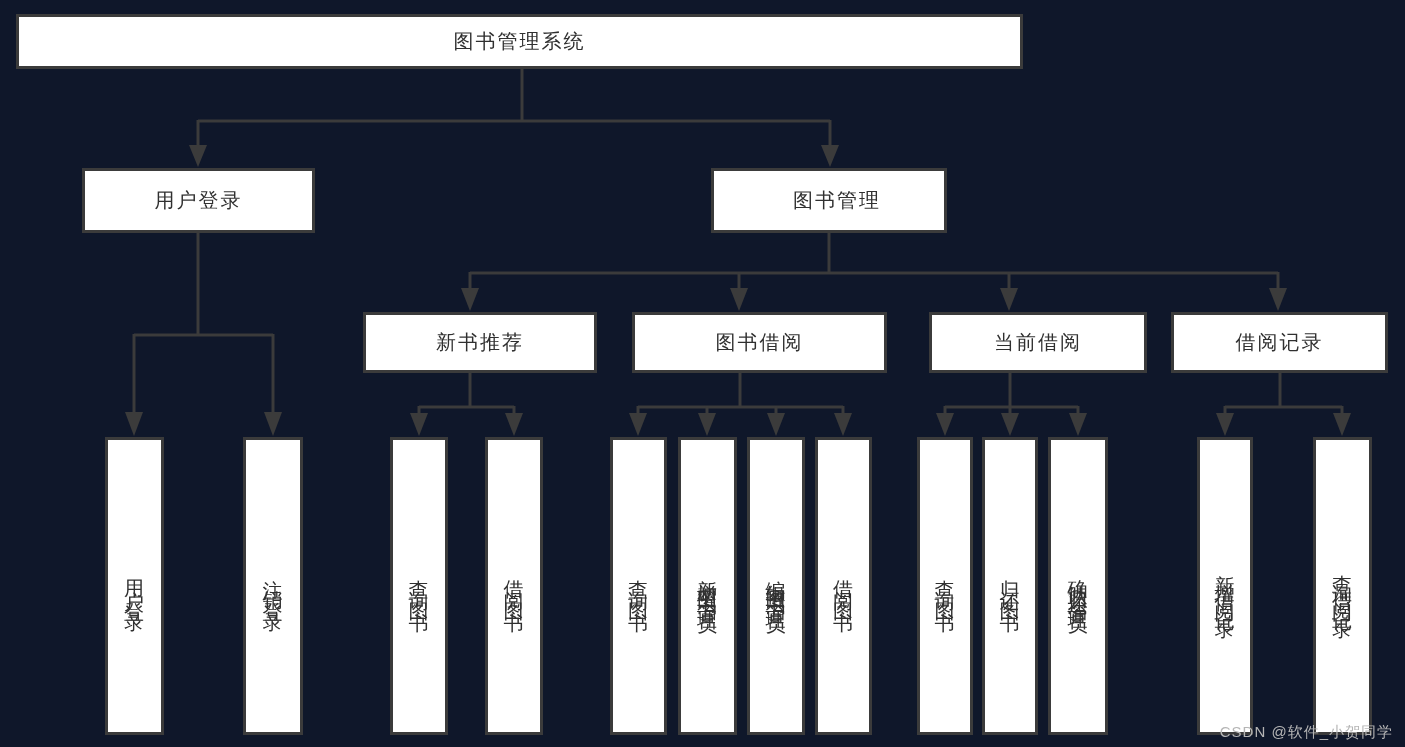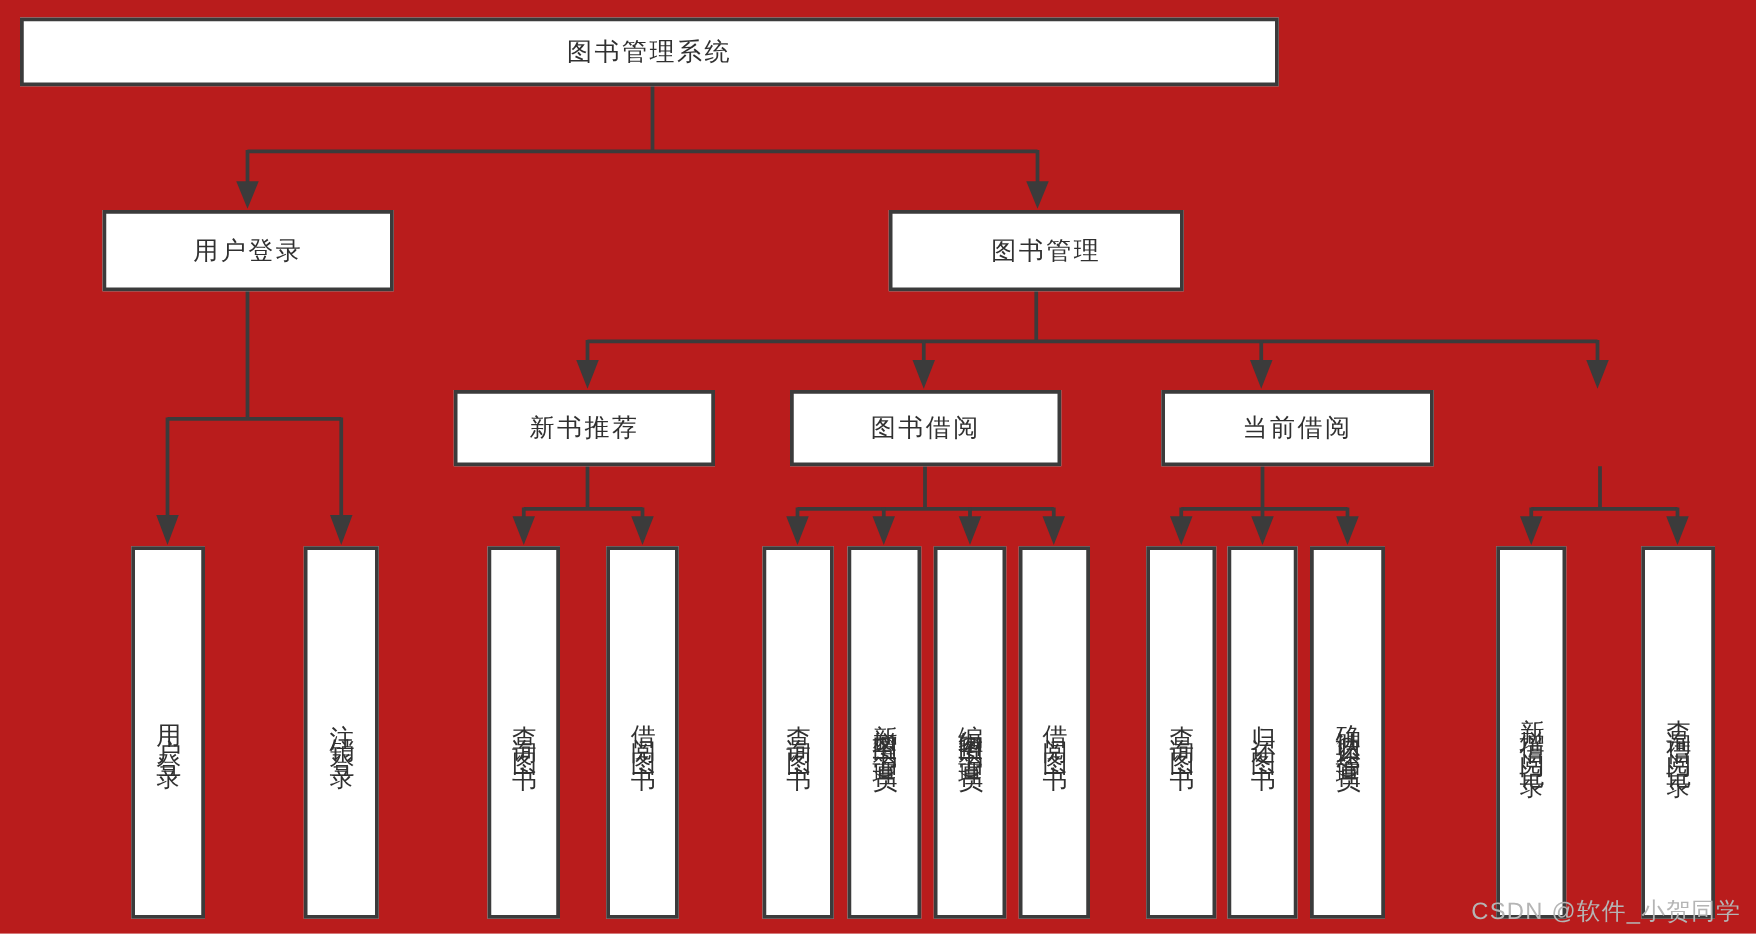--- a/index.html
+++ b/index.html
@@ -1,20 +1,20 @@
 <!DOCTYPE html>
 <html><head>
 <meta charset="utf-8">
 <style>
   html, body { margin: 0; padding: 0; background: #ffffff; }
   .canvas {
     position: relative;
     width: 1405px;
     height: 747px;
-    background: #b91c1c;
+    background: #0f172a;
     font-family: "Liberation Sans", sans-serif;
     overflow: hidden;
   }
   svg.connectors {
     position: absolute;
     left: 0; top: 0;
     width: 1405px; height: 747px;
     pointer-events: none;
   }
   .node {
@@ -39,21 +39,21 @@
     font-size: 20px;
     letter-spacing: 11px;
     line-height: 1;
   }
   .v-node.mid { letter-spacing: 9px; }
   .v-node.tight { letter-spacing: 5px; }
   .watermark {
     position: absolute;
     right: 12px;
     bottom: 5px;
-    font-size: 19px;
+    font-size: 15px;
     color: #b5b5b5;
     letter-spacing: 1px;
     white-space: nowrap;
   }
 </style>
 </head>
 <body>
 
 <div class="canvas">
 
@@ -144,23 +144,24 @@
       <polygon points="1216,413 1234,413 1225,436"></polygon>
       <polygon points="1333,413 1351,413 1342,436"></polygon>
     </g>
   </svg>
 
   <div class="node h-node" style="left:16px; top:14px; width:1007px; height:55px;">图书管理系统</div>
 
   <div class="node h-node" style="left:82px; top:168px; width:233px; height:65px;">用户登录</div>
   <div class="node h-node" style="left:711px; top:168px; width:236px; height:65px;padding-left:16px;">图书管理</div>
 
-  <div class="node h-node" style="left:363px; top:312px; width:209px; height:61px;">新书推荐</div>
-  <div class="node h-node" style="left:632px; top:312px; width:217px; height:61px;">图书借阅</div>
+  <div class="node h-node" style="left:363px; top:312px; width:234px; height:61px;">新书推荐</div>
+  <div class="node h-node" style="left:632px; top:312px; width:255px; height:61px;">图书借阅</div>
   <div class="node h-node" style="left:901px; top:312px; width:218px; height:61px;margin-left:28px;">当前借阅</div>
+  <div class="node h-node" style="left:1171px; top:312px; width:217px; height:61px;">借阅记录</div>
 
   <div class="node v-node" style="left:105px; top:437px; width:59px; height:298px;">用户登录</div>
   <div class="node v-node" style="left:243px; top:437px; width:60px; height:298px;">注销登录</div>
 
   <div class="node v-node" style="left:390px; top:437px; width:58px; height:298px;">查询图书</div>
   <div class="node v-node" style="left:485px; top:437px; width:58px; height:298px;">借阅图书</div>
 
   <div class="node v-node" style="left:610px; top:437px; width:57px; height:298px;">查询图书</div>
   <div class="node v-node tight" style="left:678px; top:437px; width:59px; height:298px;">新增图书（管理员）</div>
   <div class="node v-node tight" style="left:747px; top:437px; width:58px; height:298px;">编辑图书（管理员）</div>

